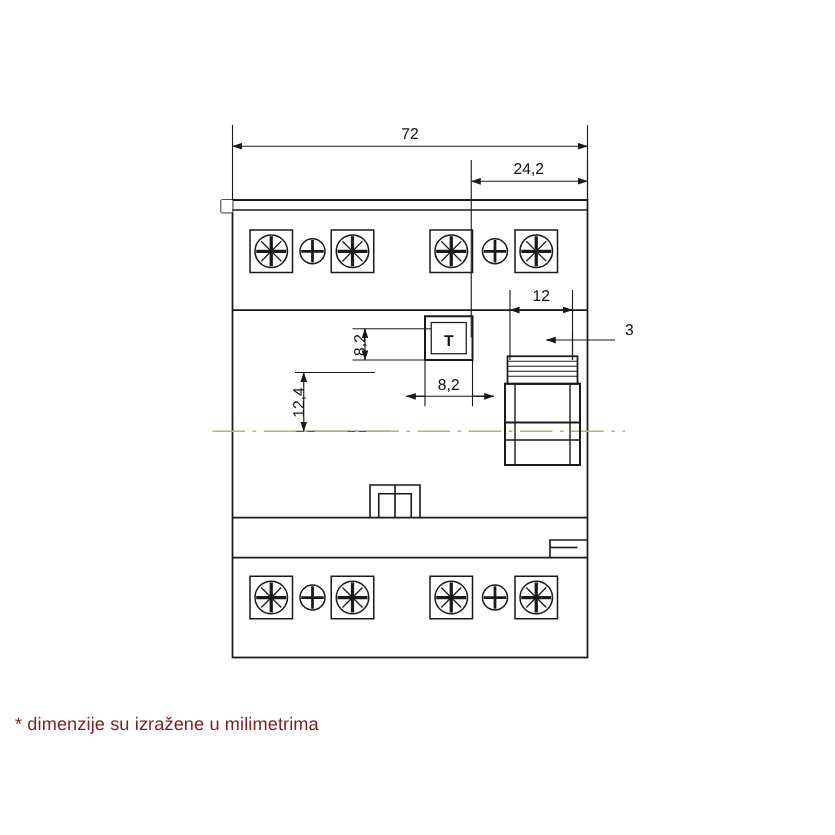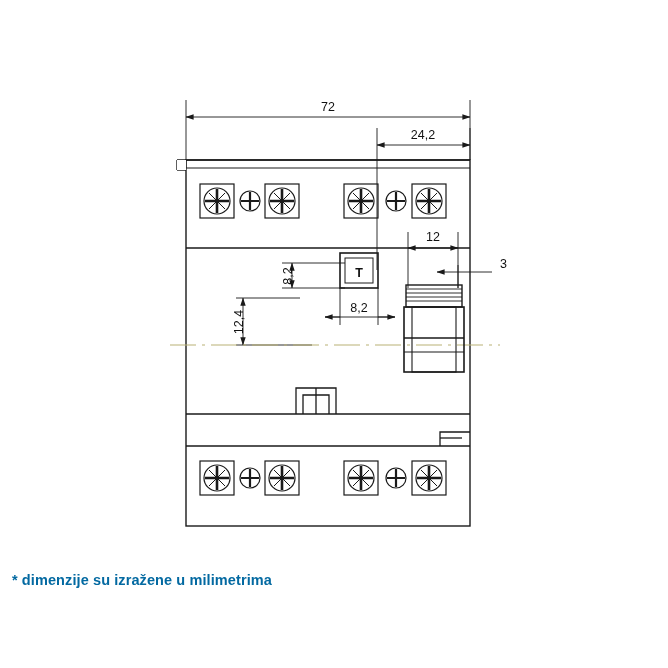--- a/index.html
+++ b/index.html
@@ -27,23 +27,22 @@
     top: 0;
     width: 668px;
     height: 668px;
   }
   .footnote {
     position: absolute;
     left: 12px;
     top: 572px;
     font-size: 14.5px;
     letter-spacing: 0.1px;
-    color: #0369a1;
+    color: #7f1d1d;
     white-space: nowrap;
-    font-weight: bold;
   }
   text {
     font-family: "Liberation Sans", sans-serif;
     fill: #111111;
   }
   .dim-text {
     font-size: 12.5px;
   }
 </style>
 </head>

